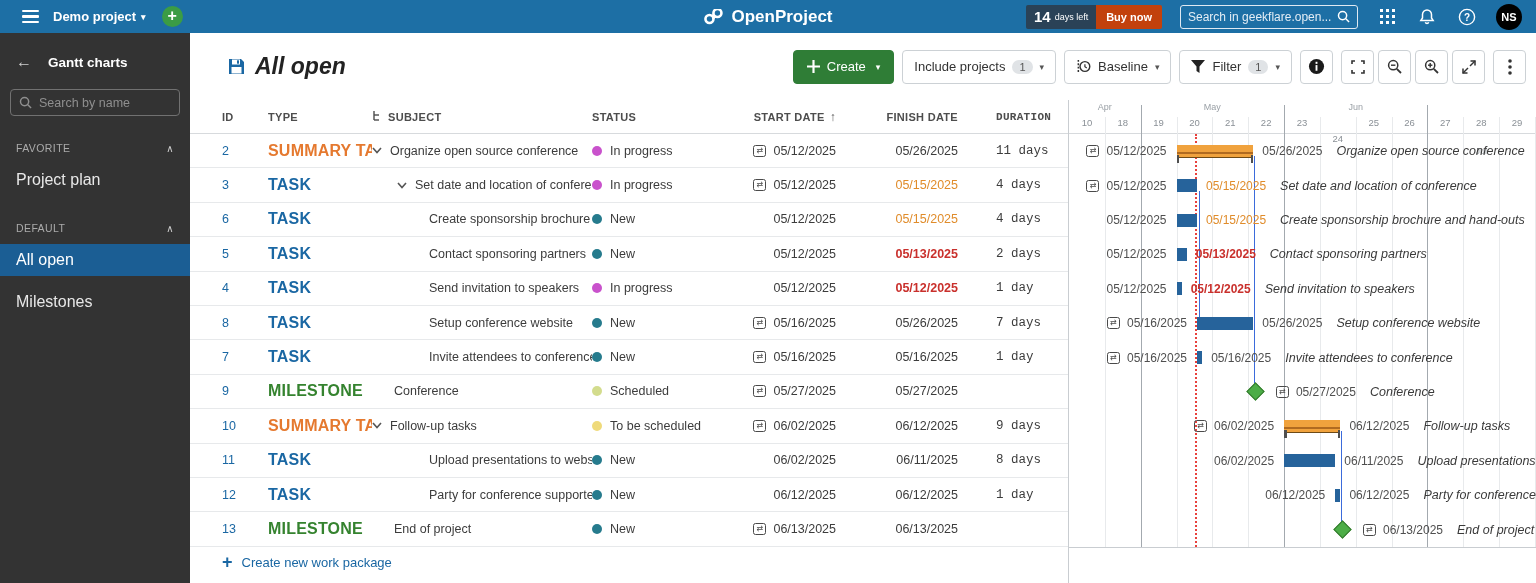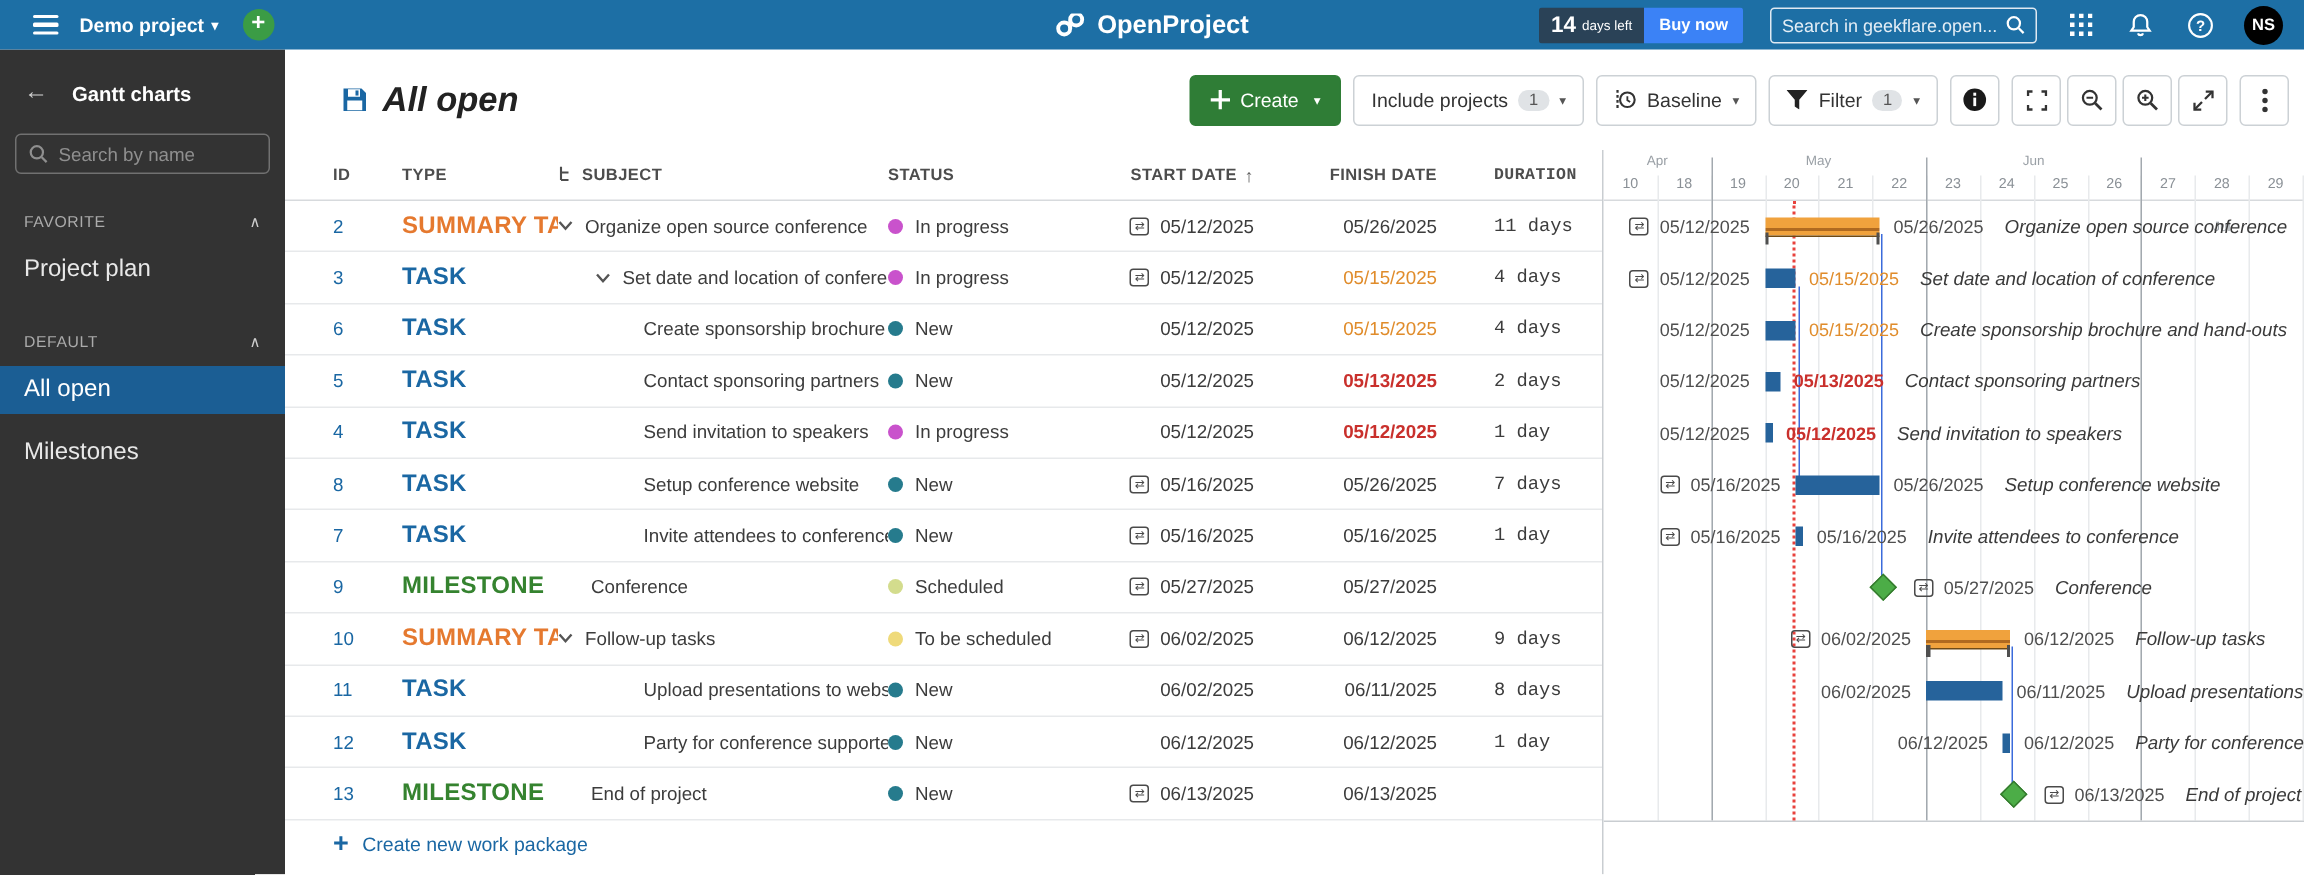--- a/index.html
+++ b/index.html
@@ -15,21 +15,21 @@
   .caret { font-size:9px; }
   .plus-btn { width:21px; height:21px; border-radius:50%; background:#3b9c45; color:#fff; font-size:16px; line-height:19px;
               text-align:center; margin-left:16px; cursor:pointer; font-weight:bold; }
   .logo { position:absolute; left:50%; top:0; transform:translateX(-50%); height:33px; display:flex; align-items:center; gap:6px;
           font-size:17px; font-weight:bold; color:#fff; }
   .topbar-right { margin-left:auto; display:flex; align-items:center; gap:18px; }
   .trial { display:flex; align-items:stretch; height:24px; border-radius:2px; overflow:hidden; }
   .trial-days { background:#2a4257; display:flex; align-items:center; gap:4px; padding:0 8px; }
   .trial-days b { font-size:15px; font-weight:bold; }
   .trial-days small { font-size:9px; }
-  .buy-now { background:#3b82f6; display:flex; align-items:center; padding:0 10px; font-size:11px; font-weight:bold; cursor:pointer; }
+  .buy-now { background:#c2410c; display:flex; align-items:center; padding:0 10px; font-size:11px; font-weight:bold; cursor:pointer; }
   .top-search { display:flex; align-items:center; width:178px; height:24px; border:1px solid #dfe9f2; border-radius:3px;
                 padding:0 7px; gap:6px; }
   .top-search input { flex:1; background:transparent; border:none; outline:none; color:#eaf2f8; font-size:12px; width:100px;
                       font-family:"Liberation Sans", sans-serif; }
   .top-search input::placeholder { color:#e3edf5; }
   .top-icon { width:22px; height:22px; display:flex; align-items:center; justify-content:center; cursor:pointer; }
   .avatar { width:26px; height:26px; border-radius:50%; background:#000000; color:#fff; font-size:11px; font-weight:bold;
             display:flex; align-items:center; justify-content:center; cursor:pointer; }
 
   
@@ -659,21 +659,21 @@
             <div class="g-month" style="left: 71.6923px; width: 143.385px;">May</div>
             <div class="g-month" style="left: 215.077px; width: 143.385px;">Jun</div>
             <div class="g-month" style="left: 358.462px; width: 107.538px; margin-top: 44px;">Jul</div>
             <div class="g-week" style="left: 0px; width: 35.8462px;">10</div>
             <div class="g-week" style="left: 35.8462px; width: 35.8462px;">18</div>
             <div class="g-week" style="left: 71.6923px; width: 35.8462px;">19</div>
             <div class="g-week" style="left: 107.538px; width: 35.8462px;">20</div>
             <div class="g-week" style="left: 143.385px; width: 35.8462px;">21</div>
             <div class="g-week" style="left: 179.231px; width: 35.8462px;">22</div>
             <div class="g-week" style="left: 215.077px; width: 35.8462px;">23</div>
-            <div class="g-week" style="left: 250.923px; width: 35.8462px;">24</div>
+            <div class="g-week" style="left: 250.923px; width: 35.8462px; margin-top: 16px;">24</div>
             <div class="g-week" style="left: 286.769px; width: 35.8462px;">25</div>
             <div class="g-week" style="left: 322.615px; width: 35.8462px;">26</div>
             <div class="g-week" style="left: 358.462px; width: 35.8462px;">27</div>
             <div class="g-week" style="left: 394.308px; width: 35.8462px;">28</div>
             <div class="g-week" style="left: 430.154px; width: 35.8462px;">29</div>
             <div class="g-weeks-border"></div>
             <div class="g-vline" style="left: 35.8462px; top: 17px; height: 429.8px;"></div>
             <div class="g-vline" style="left: 71.6923px; top: 17px; height: 429.8px;"></div>
             <div class="g-vline" style="left: 107.538px; top: 17px; height: 429.8px;"></div>
             <div class="g-vline" style="left: 143.385px; top: 17px; height: 429.8px;"></div>

